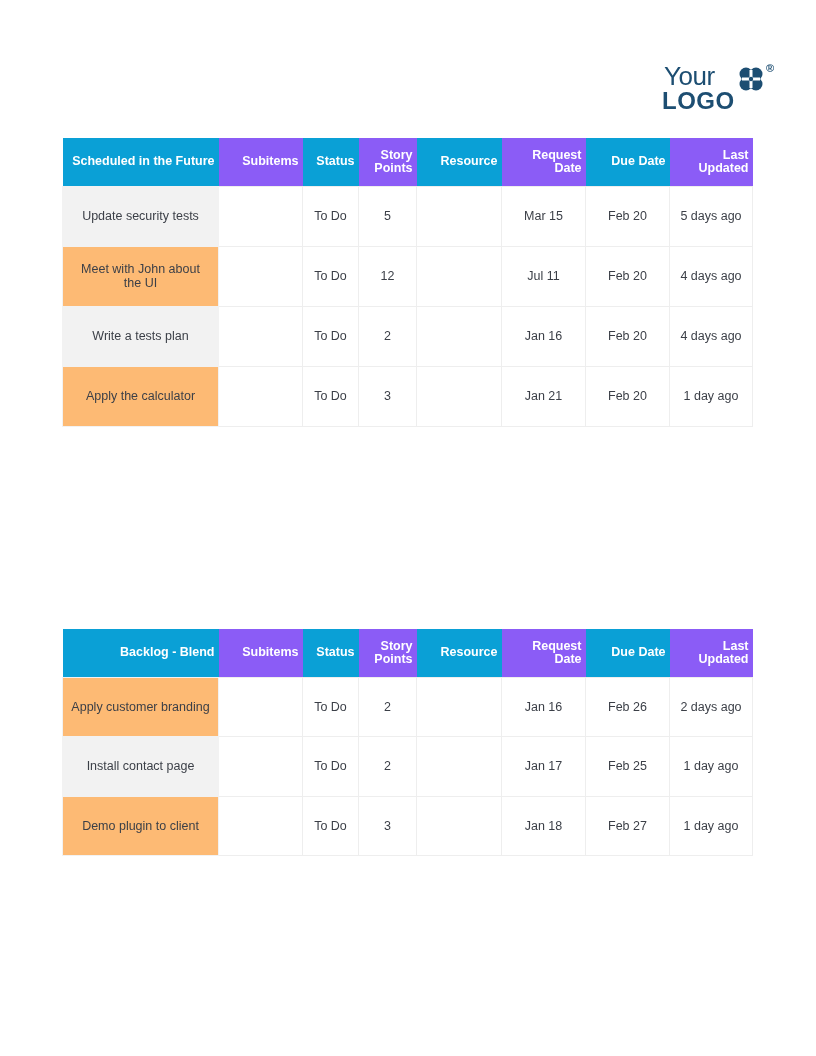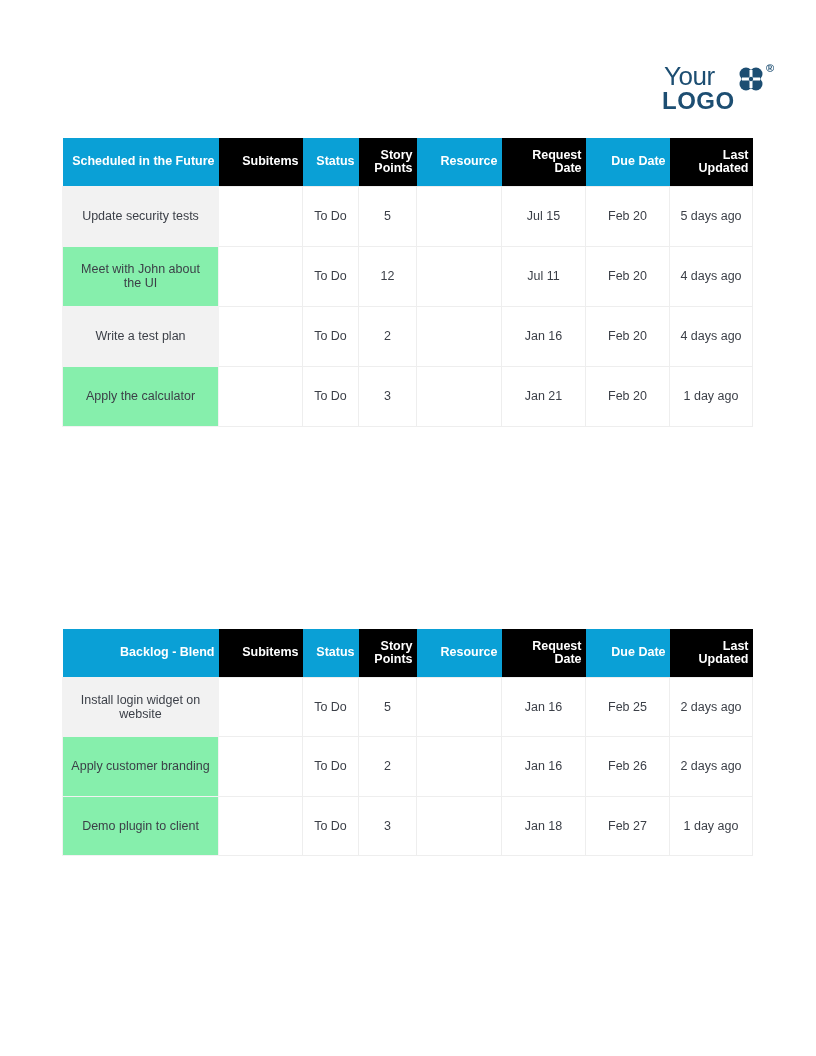--- a/index.html
+++ b/index.html
@@ -8,25 +8,25 @@
 
   .logo { position: absolute; left: 662px; top: 62px; width: 120px; height: 54px; color: #1d4e72; }
   .logo .your { position: absolute; left: 2px; top: 0px; font-size: 26px; line-height: 28px; font-weight: normal; letter-spacing: -0.5px; }
   .logo .logo-word { position: absolute; left: 0px; top: 24px; font-size: 24px; line-height: 30px; font-weight: bold; letter-spacing: 0.5px; }
   .logo .mark { position: absolute; left: 76px; top: 4px; width: 26px; height: 26px; }
   .logo .reg { position: absolute; left: 104px; top: 0px; font-size: 11px; line-height: 12px; font-weight: bold; }
 
   table.grid { position: absolute; left: 62px; width: 690px; border-collapse: collapse; table-layout: fixed; }
   table.grid th { color: #ffffff; font-weight: bold; font-size: 12.5px; line-height: 13px; text-align: right; vertical-align: middle; padding: 6px 4px; height: 48px; }
   table.grid th.c-light { background: #0aa0d6; }
-  table.grid th.c-dark { background: #000000; }
+  table.grid th.c-dark { background: #8b5cf6; }
   table.grid td { font-size: 12.5px; line-height: 14px; text-align: center; vertical-align: middle; padding: 0 8px; border: 1.5px solid #eeeeee; background: #ffffff; color: #3b3f47; }
   table.grid td.name { border-color: #f2f2f2; }
   table.grid tr.odd td.name { background: #f2f2f2; }
-  table.grid tr.even td.name { background: #86efac; }
+  table.grid tr.even td.name { background: #fdba74; }
   #t1 { top: 138px; }
   #t1 tbody tr { height: 60px; margin-top: 20px; }
   #t2 { top: 629px; }
   #t2 tbody tr { height: 59.5px; }
 </style>
 </head>
 <body>
 
 <div class="logo">
   <span class="your">Your</span>
@@ -70,36 +70,36 @@
       <th class="c-dark">Last Updated</th>
     </tr>
   </thead>
   <tbody>
     <tr class="odd">
       <td class="name">Update security tests</td>
       <td></td>
       <td>To Do</td>
       <td>5</td>
       <td></td>
-      <td>Jul 15</td>
+      <td>Mar 15</td>
       <td>Feb 20</td>
       <td>5 days ago</td>
     </tr>
     <tr class="even">
       <td class="name">Meet with John about the UI</td>
       <td></td>
       <td>To Do</td>
       <td>12</td>
       <td></td>
       <td>Jul 11</td>
       <td>Feb 20</td>
       <td>4 days ago</td>
     </tr>
     <tr class="odd">
-      <td class="name">Write a test plan</td>
+      <td class="name">Write a tests plan</td>
       <td></td>
       <td>To Do</td>
       <td>2</td>
       <td></td>
       <td>Jan 16</td>
       <td>Feb 20</td>
       <td>4 days ago</td>
     </tr>
     <tr class="even">
       <td class="name">Apply the calculator</td>
@@ -131,39 +131,39 @@
       <th class="c-dark">Subitems</th>
       <th class="c-light">Status</th>
       <th class="c-dark">Story Points</th>
       <th class="c-light">Resource</th>
       <th class="c-dark">Request Date</th>
       <th class="c-light">Due Date</th>
       <th class="c-dark">Last Updated</th>
     </tr>
   </thead>
   <tbody>
-    <tr class="odd">
-      <td class="name">Install login widget on website</td>
-      <td></td>
-      <td>To Do</td>
-      <td>5</td>
-      <td></td>
-      <td>Jan 16</td>
-      <td>Feb 25</td>
-      <td>2 days ago</td>
-    </tr>
     <tr class="even">
       <td class="name">Apply customer branding</td>
       <td></td>
       <td>To Do</td>
       <td>2</td>
       <td></td>
       <td>Jan 16</td>
       <td>Feb 26</td>
       <td>2 days ago</td>
+    </tr>
+    <tr class="odd">
+      <td class="name">Install contact page</td>
+      <td></td>
+      <td>To Do</td>
+      <td>2</td>
+      <td></td>
+      <td>Jan 17</td>
+      <td>Feb 25</td>
+      <td>1 day ago</td>
     </tr>
     <tr class="even">
       <td class="name">Demo plugin to client</td>
       <td></td>
       <td>To Do</td>
       <td>3</td>
       <td></td>
       <td>Jan 18</td>
       <td>Feb 27</td>
       <td>1 day ago</td>

